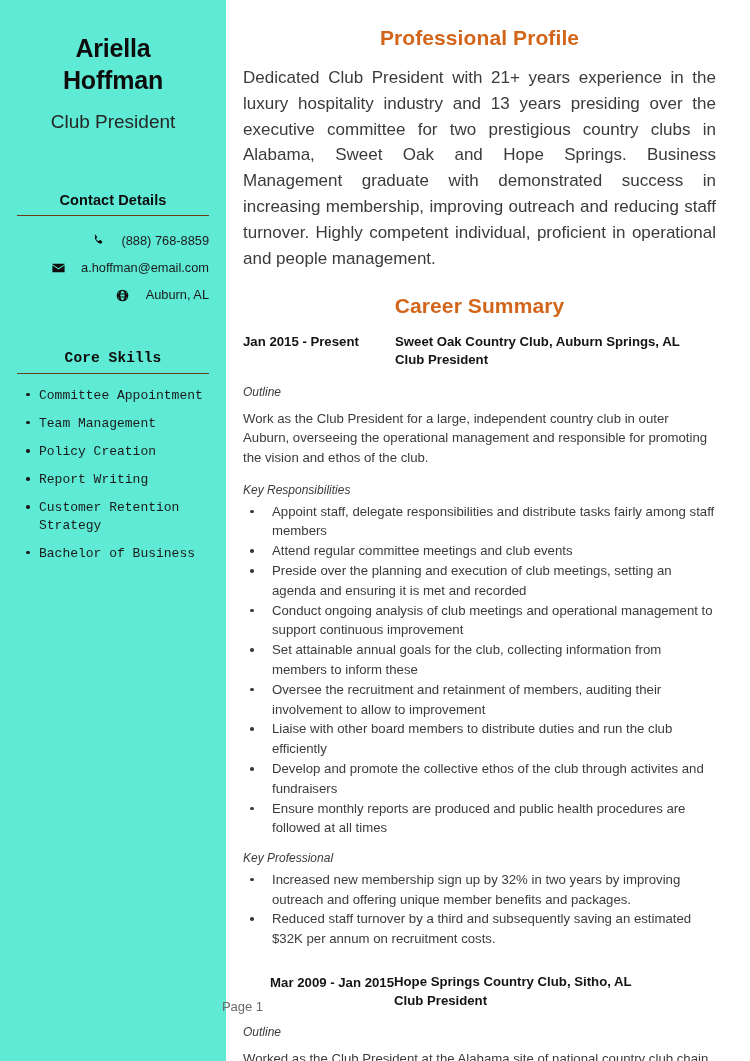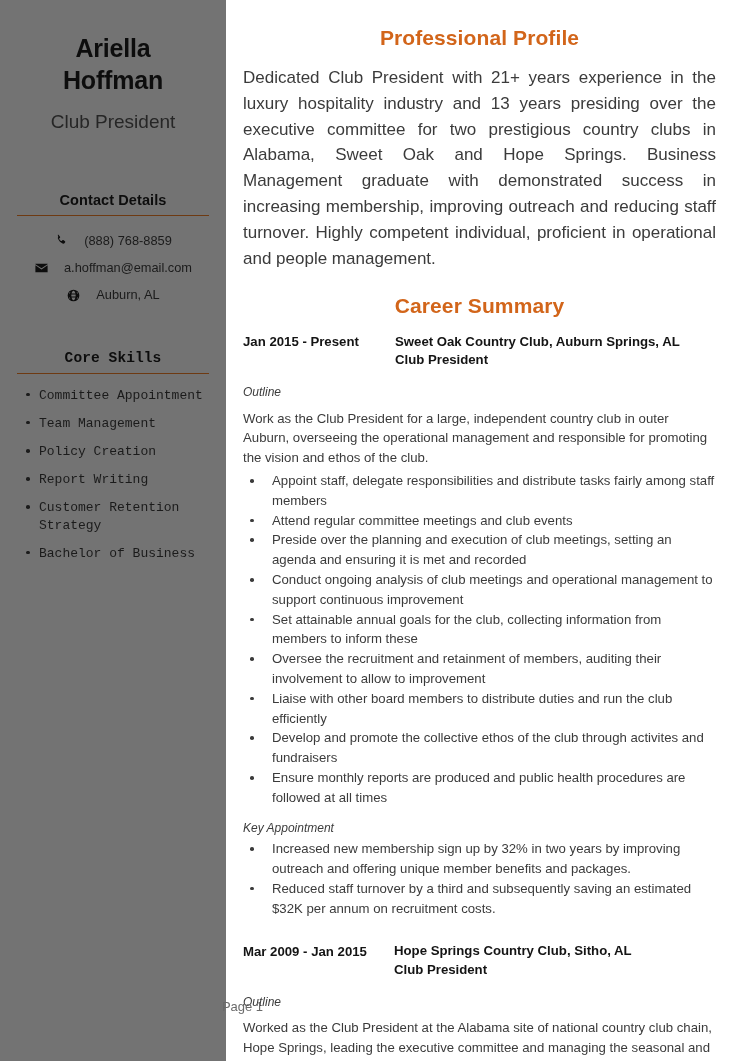--- a/index.html
+++ b/index.html
@@ -17,21 +17,21 @@
     height: 1061px;
     display: flex;
     background: #ffffff;
     overflow: hidden;
   }
 
   
   .sidebar {
     width: 226px;
     flex: 0 0 226px;
-    background: #737373;
+    background: #5eead4;
     padding: 24px 17px 0 17px;
     color: #111111;
   }
 
   .name-block {
     text-align: center;
     margin-top: 9px;
   }
   .name-line {
     font-size: 25px;
@@ -64,21 +64,21 @@
     height: 1px;
     background: #6e3a12;
     margin: 7px 0 0 0;
     width: 192px;
   }
 
   .contact-list { margin-top: 11px; }
   .contact-row {
     display: flex;
     align-items: center;
-    justify-content: center;
+    justify-content: flex-end;
     gap: 16px;
     font-size: 12.8px;
     line-height: 1.2;
     color: #1b1b1b;
     padding: 6px 0;
   }
   .contact-row .ic {
     display: inline-flex;
     align-items: center;
     justify-content: center;
@@ -146,21 +146,21 @@
     align-items: flex-start;
   }
   .job-dates {
     flex: 0 0 152px;
     font-size: 13.2px;
     font-weight: bold;
     color: #141414;
     line-height: 1.42;
     padding-top: 0.5px;
   }
-  .job.second .job-dates { flex: 0 0 151px; }
+  .job.second .job-dates { flex: 0 0 151px; text-align: right; }
   .job-meta {
     flex: 1 1 auto;
     font-size: 13.2px;
     font-weight: bold;
     color: #141414;
     line-height: 1.42;
   }
 
   .sub-label {
     font-style: italic;
@@ -291,33 +291,34 @@
         <div class="job-dates">Jan 2015 - Present</div>
         <div class="job-meta">
           <div>Sweet Oak Country Club, Auburn Springs, AL</div>
           <div>Club President</div>
         </div>
       </div>
 
       <div class="sub-label">Outline</div>
       <p class="body-text">Work as the Club President for a large, independent country club in outer Auburn, overseeing the operational management and responsible for promoting the vision and ethos of the club.</p>
 
+      <div class="sub-label">Key Responsibilities</div>
       <ul class="bullets">
         <li>Appoint staff, delegate responsibilities and distribute tasks fairly among staff members</li>
         <li>Attend regular committee meetings and club events</li>
         <li>Preside over the planning and execution of club meetings, setting an agenda and ensuring it is met and recorded</li>
         <li>Conduct ongoing analysis of club meetings and operational management to support continuous improvement</li>
         <li>Set attainable annual goals for the club, collecting information from members to inform these</li>
         <li>Oversee the recruitment and retainment of members, auditing their involvement to allow to improvement</li>
         <li>Liaise with other board members to distribute duties and run the club efficiently</li>
         <li>Develop and promote the collective ethos of the club through activites and fundraisers</li>
         <li>Ensure monthly reports are produced and public health procedures are followed at all times</li>
       </ul>
 
-      <div class="sub-label tight">Key Appointment</div>
+      <div class="sub-label tight">Key Professional</div>
       <ul class="bullets">
         <li>Increased new membership sign up by 32% in two years by improving outreach and offering unique member benefits and packages.</li>
         <li>Reduced staff turnover by a third and subsequently saving an estimated $32K per annum on recruitment costs.</li>
       </ul>
     </section>
 
     <section class="job second">
       <div class="job-head">
         <div class="job-dates">Mar 2009 - Jan 2015</div>
         <div class="job-meta">

